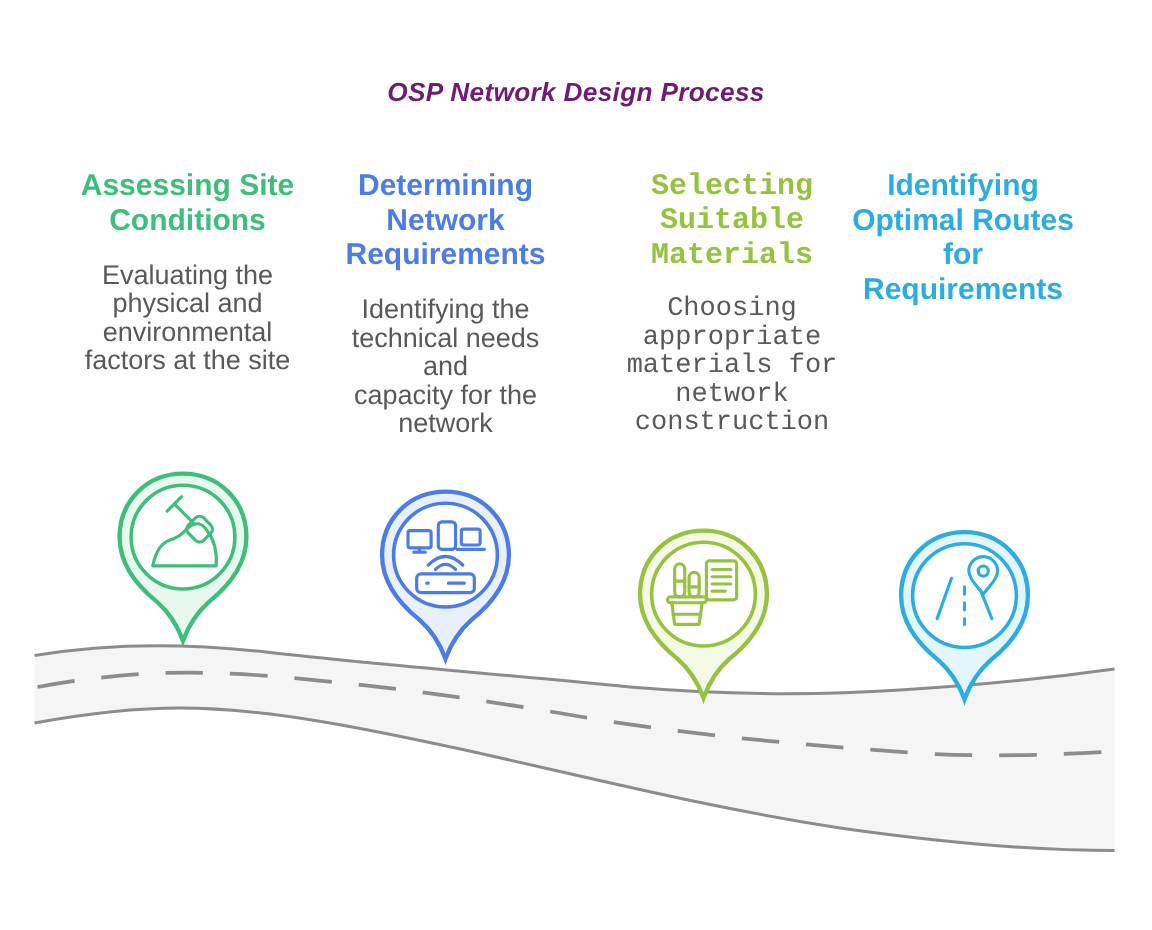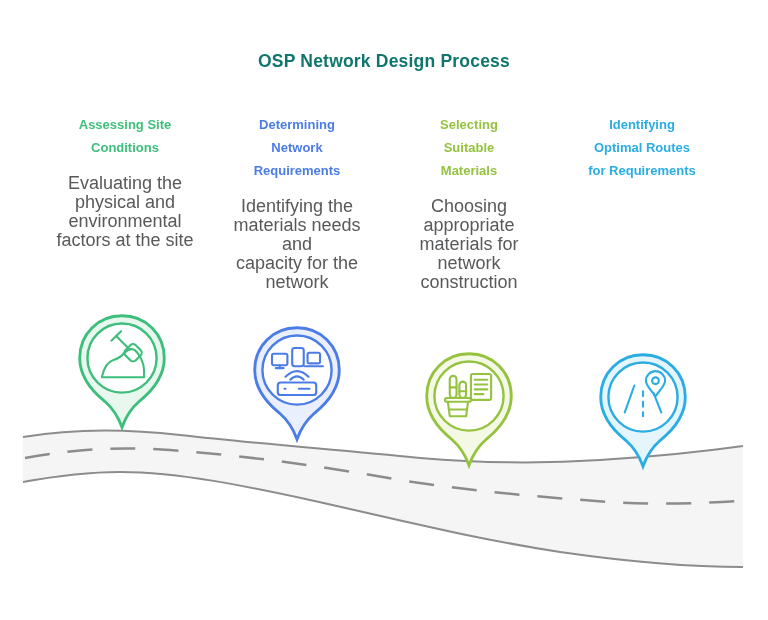--- a/index.html
+++ b/index.html
@@ -6,54 +6,54 @@
   .canvas{
     position:relative;width:768px;height:620px;background:#ffffff;overflow:hidden;
     font-family:"Liberation Sans",sans-serif;
   }
   .title{
     position:absolute;top:51px;left:0;width:768px;text-align:center;
     font-size:17.5px;font-weight:700;letter-spacing:.2px;
   }
   .col{position:absolute;top:113px;width:160px;text-align:center;}
   .col .heading{
-    margin:0;font-size:13px;font-weight:700;line-height:23px;white-space:pre-line;
+    margin:0;font-size:20px;font-weight:700;line-height:23px;white-space:pre-line;
   }
   .col .desc{
     margin:15px 0 0;font-size:18px;line-height:19px;white-space:pre-line;
   }
-  .col1{left:45px;} .col2{left:217px;} .col3{left:389px;} .col4{left:562px;}
+  .col1{left:45px;} .col2{left:217px;} .col3{left:408px;font-family:Liberation Mono, monospace;} .col4{left:562px;}
   .road-svg{position:absolute;left:0;top:0;}
   .pin{position:absolute;}
   .pin1{left:69px;top:310px;}
   .pin2{left:244px;top:322px;}
   .pin3{left:416px;top:348px;}
   .pin4{left:590px;top:349px;}
 </style>
 </head>
 <body>
 
 <div class="canvas">
 
-  <div class="title" style="color: #0f766e;">OSP Network Design Process</div>
+  <div class="title" style="color: #701a75; font-style: italic;">OSP Network Design Process</div>
 
   <div class="col col1">
     <h3 class="heading" style="color: rgb(62, 190, 123);">Assessing Site
 Conditions</h3>
     <p class="desc" style="color: rgb(88, 89, 91);">Evaluating the
 physical and
 environmental
 factors at the site</p>
   </div>
   <div class="col col2">
     <h3 class="heading" style="color: rgb(76, 124, 230);">Determining
 Network
 Requirements</h3>
     <p class="desc" style="color: rgb(88, 89, 91);">Identifying the
-materials needs and
+technical needs and
 capacity for the
 network</p>
   </div>
   <div class="col col3">
     <h3 class="heading" style="color: rgb(149, 194, 63);">Selecting
 Suitable
 Materials</h3>
     <p class="desc" style="color: rgb(88, 89, 91); text-align: center;">Choosing
 appropriate
 materials for

